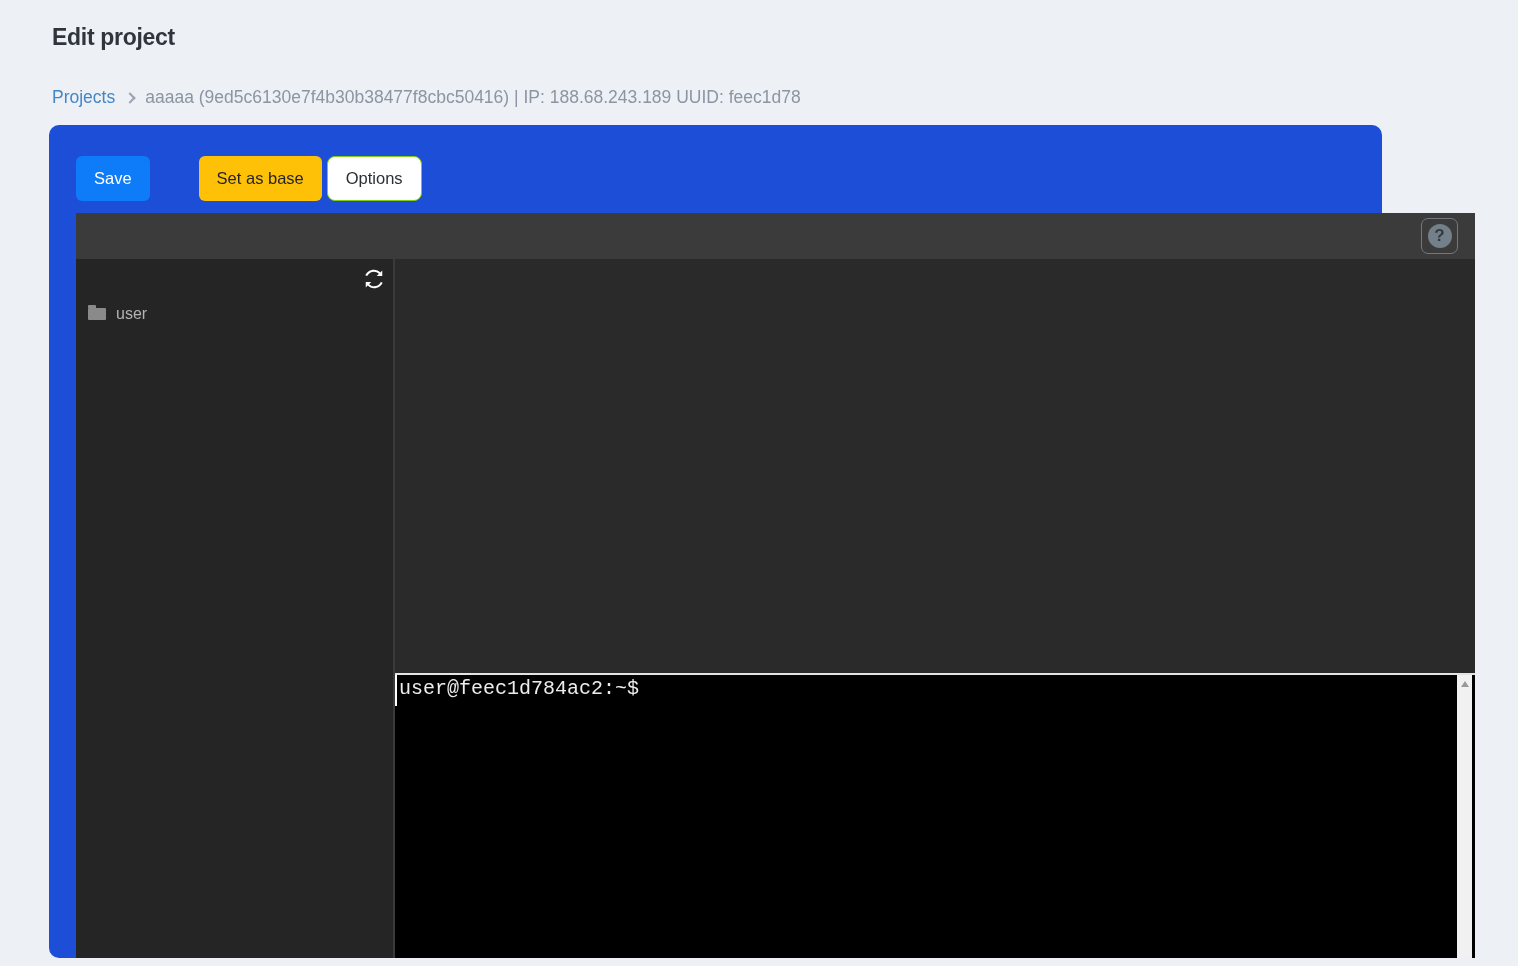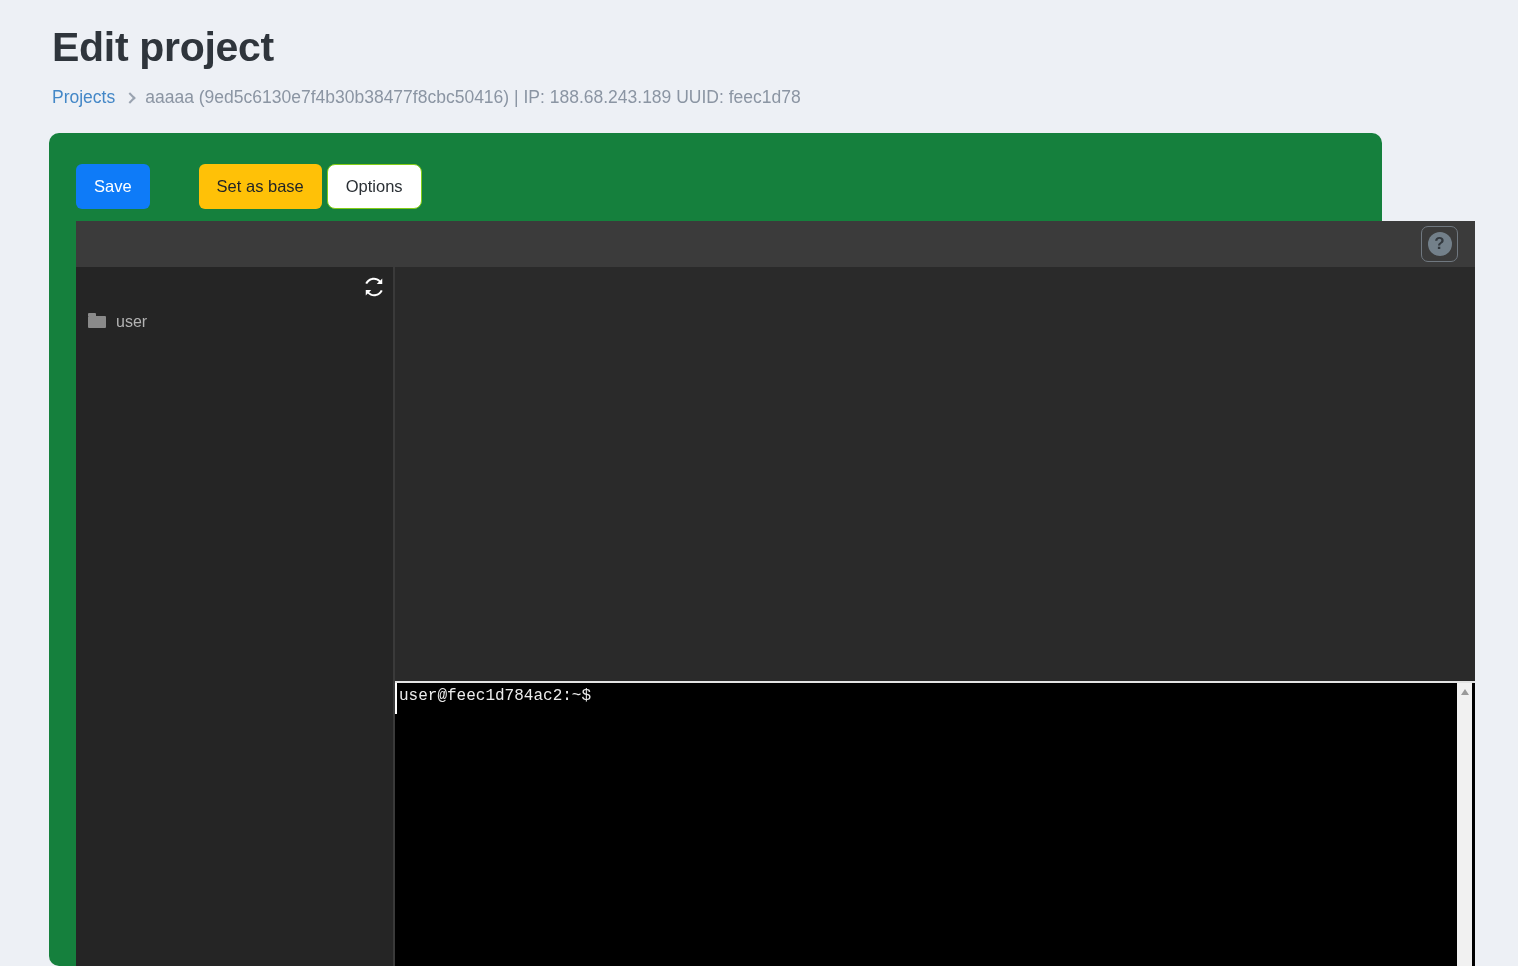--- a/index.html
+++ b/index.html
@@ -1,31 +1,31 @@
 <!DOCTYPE html>
 <html><head>
 <meta charset="utf-8">
 <style>
   * { margin:0; padding:0; box-sizing:border-box; }
   html,body { width:1518px; height:966px; }
   body { font-family:"Liberation Sans", sans-serif; background:#edf0f5; overflow:hidden; }
 
   .page { position:relative; width:1518px; height:966px; background:#edf0f5; }
 
-  .page-title { position:absolute; left:52px; top:24px; font-size:41px; font-weight:600;
+  .page-title { position:absolute; left:52px; top:24px; font-size:23px; font-weight:600;
                 color:#2f353c; letter-spacing:-0.3px; }
 
   .breadcrumb { position:absolute; left:52px; top:87px; font-size:17.5px; color:#8b95a3;
                 display:flex; align-items:center; gap:11px; }
   .breadcrumb a { color:#4387c7; text-decoration:none; cursor:pointer; }
   .chevron { display:inline-block; width:8px; height:8px; border-right:2.5px solid #9aa3b0;
              border-top:2.5px solid #9aa3b0; transform:rotate(45deg); margin-top:1px; }
 
-  .card { position:absolute; left:49px; top:133px; width:1333px; height:833px;
-          background:#15803d; border-radius:10px; }
+  .card { position:absolute; left:49px; top:125px; width:1333px; height:833px;
+          background:#1d4ed8; border-radius:10px; }
 
   .btn-row { position:absolute; left:27px; top:31px; display:flex; gap:5px; }
   .btn { height:45px; border-radius:6px; font-size:16.5px; padding:0 18px; border:none;
          cursor:pointer; font-family:inherit; display:flex; align-items:center; }
   .btn-save    { background:#0e7bf8; color:#ffffff; }
   .btn-base    { background:#ffc107; color:#1f2328;margin-left:44px; }
   .btn-options { background:#ffffff; color:#2b3035; border:1px solid #84cc16; border-radius:8px; }
 
   .ide { position:absolute; left:27px; top:88px; width:1399px; height:745px;
          display:flex; flex-direction:column; }
@@ -50,21 +50,21 @@
                  position:relative; flex:0 0 auto; }
   .folder-icon::before { content:""; position:absolute; top:-3px; left:0; width:8px; height:3px;
                          background:#8a8a8a; border-radius:1px 1px 0 0; }
 
   .right-panel { flex:1; display:flex; flex-direction:column; min-width:0; }
   .editor { height:414px; flex:0 0 auto; background:#2a2a2a; }
   .term-divider { height:2px; flex:0 0 auto; background:#e3e3e3; }
 
   .terminal { flex:1; background:#000000; position:relative;
               font-family:"Liberation Mono","DejaVu Sans Mono",monospace; }
-  .term-line { color:#ececec; font-size:16px; line-height:23px; padding:2px 0 0 4px;
+  .term-line { color:#ececec; font-size:20px; line-height:23px; padding:2px 0 0 4px;
                white-space:pre; }
   .term-tick { position:absolute; left:0; top:0; width:2px; height:31px; background:#ffffff; }
 
   .term-scrollbar { position:absolute; top:0; right:3px; bottom:0; width:15px;
                     background:#f1f1f1; cursor:pointer; }
   .scroll-up-arrow { width:0; height:0; border-left:4px solid transparent;
                      border-right:4px solid transparent; border-bottom:6px solid #9a9a9a;
                      margin:6px auto 0; }
 </style>
 </head>

